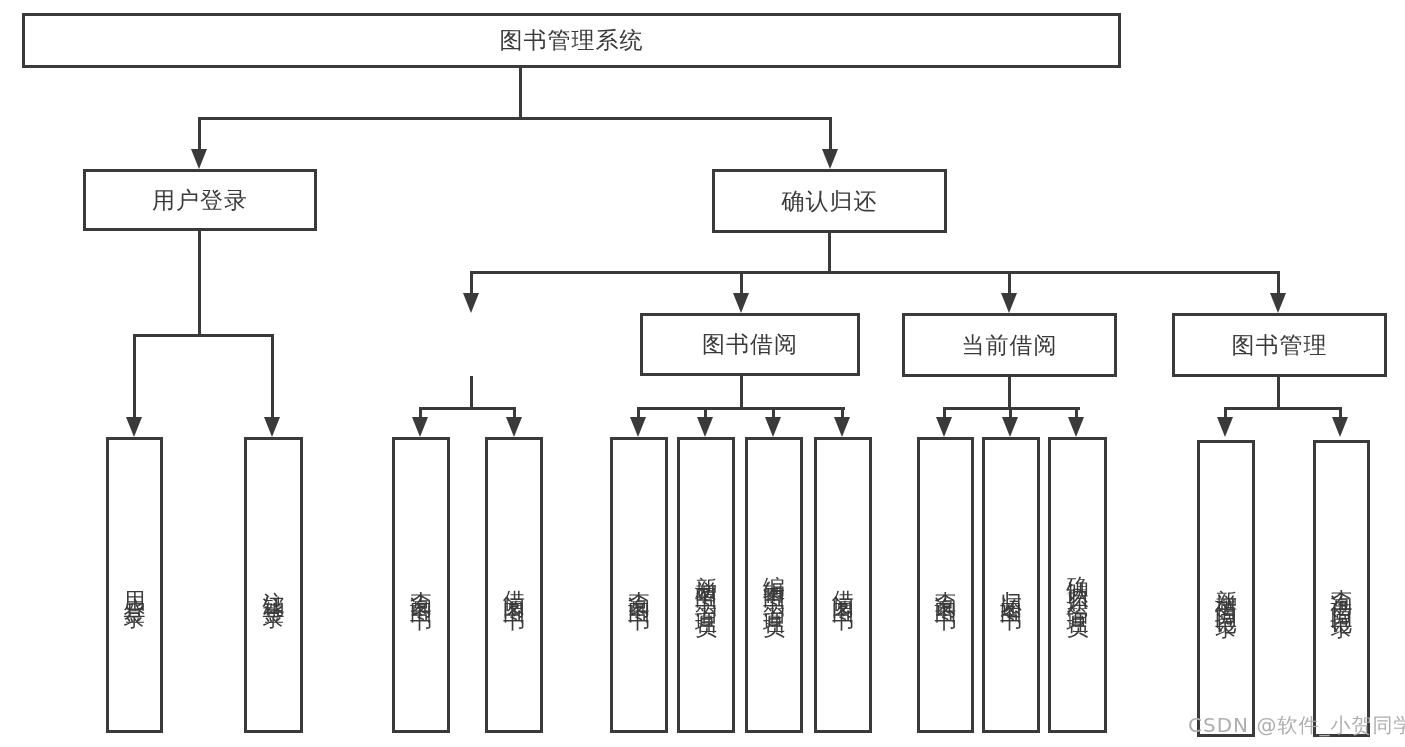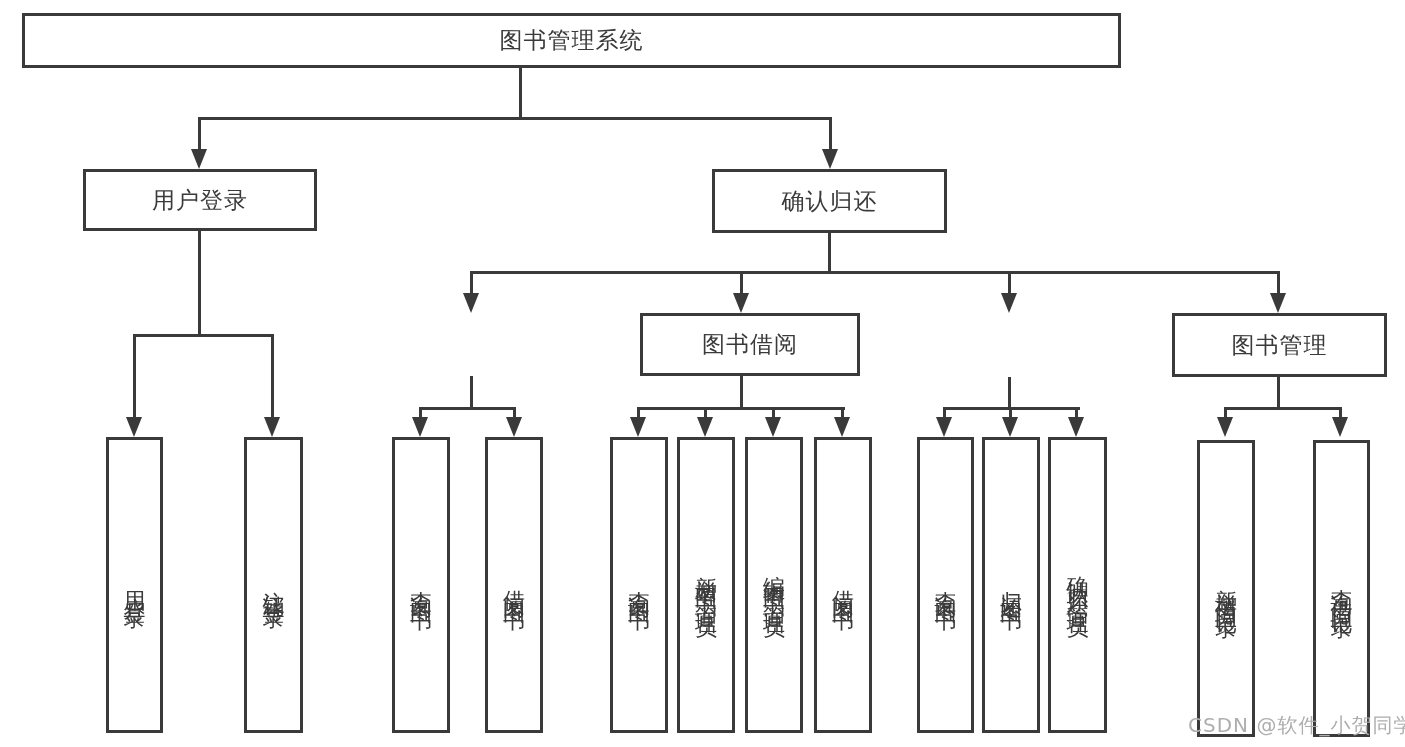--- a/index.html
+++ b/index.html
@@ -67,20 +67,23 @@
   <div class="ah" style="left:463px;  top:293px;"></div>
   <div class="vline" style="left:740px;  top:271px; height:25px;"></div>
   <div class="ah" style="left:733px;  top:293px;"></div>
   <div class="vline" style="left:1008px; top:271px; height:25px;"></div>
   <div class="ah" style="left:1001px; top:293px;"></div>
   <div class="vline" style="left:1277px; top:271px; height:25px;"></div>
   <div class="ah" style="left:1270px; top:293px;"></div>
 
   <div class="box" style="left:632px; top:313px; width:220px; height:63px;margin-left:8px;">
     <span class="lbl">图书借阅</span>
+  </div>
+  <div class="box" style="left:902px; top:313px; width:215px; height:64px;">
+    <span class="lbl">当前借阅</span>
   </div>
   <div class="box" style="left:1172px; top:313px; width:215px; height:64px;">
     <span class="lbl">图书管理</span>
   </div>
 
   <div class="vline" style="left:470px; top:376px; height:34px;"></div>
   <div class="hline" style="left:419px; top:407px; width:97px;"></div>
   <div class="vline" style="left:419px; top:407px; height:12px;"></div>
   <div class="ah" style="left:412px; top:417px;"></div>
   <div class="vline" style="left:513px; top:407px; height:12px;"></div>

